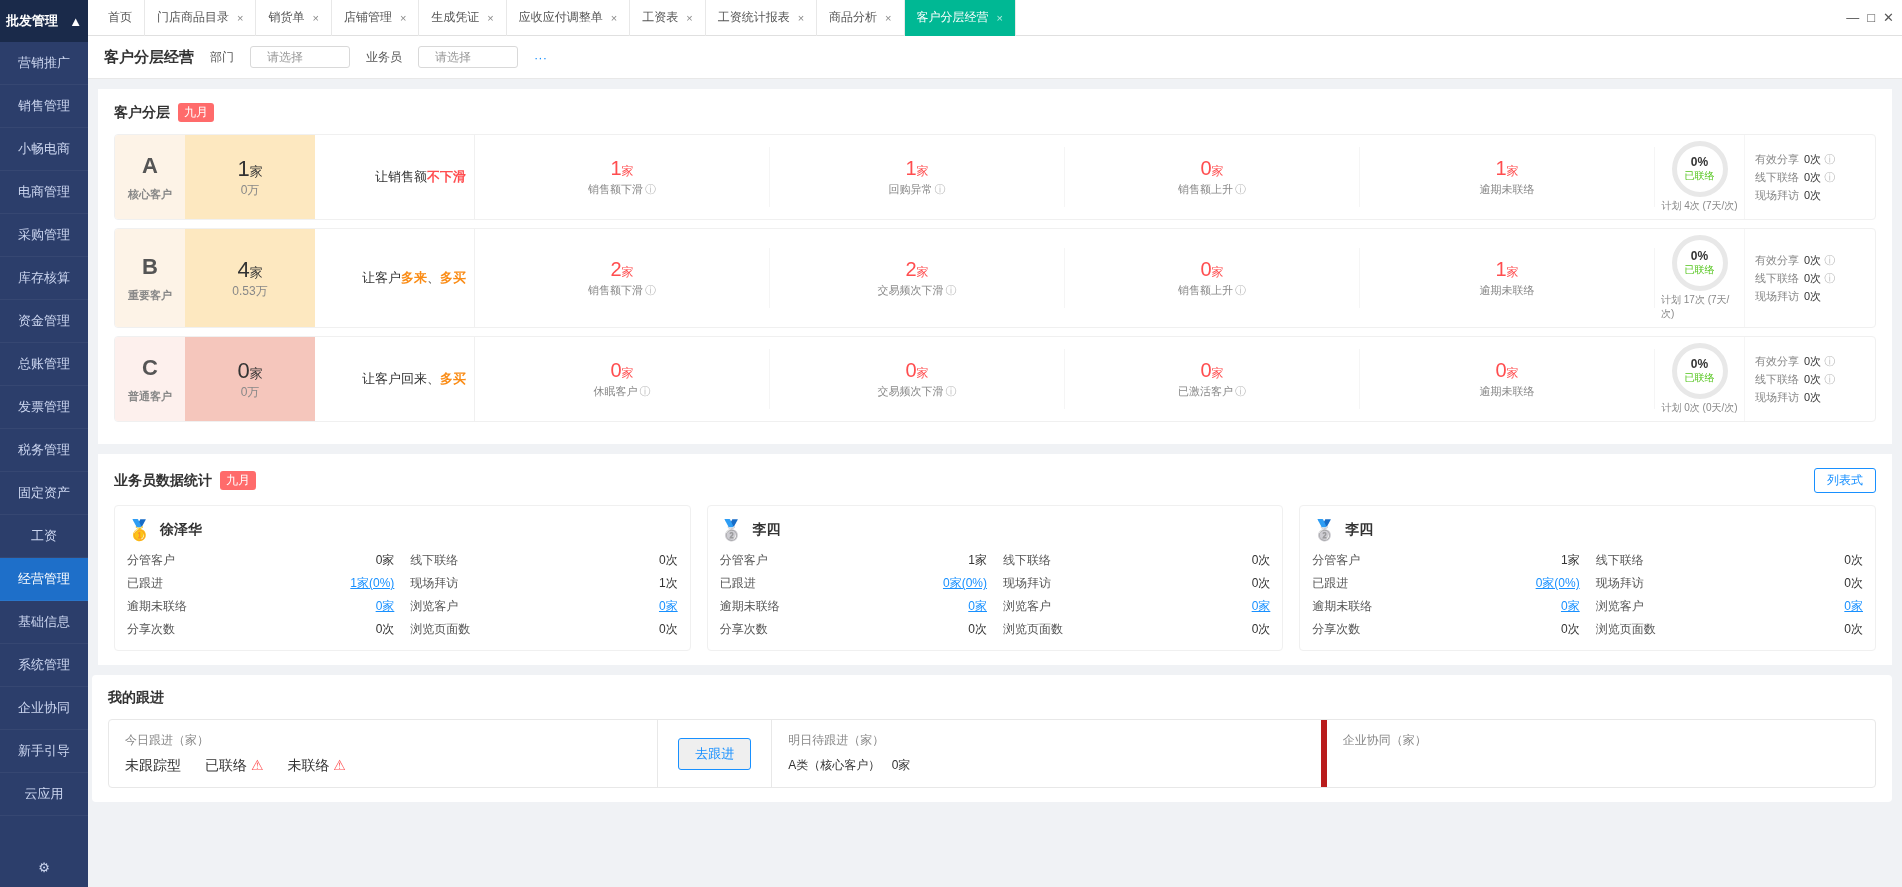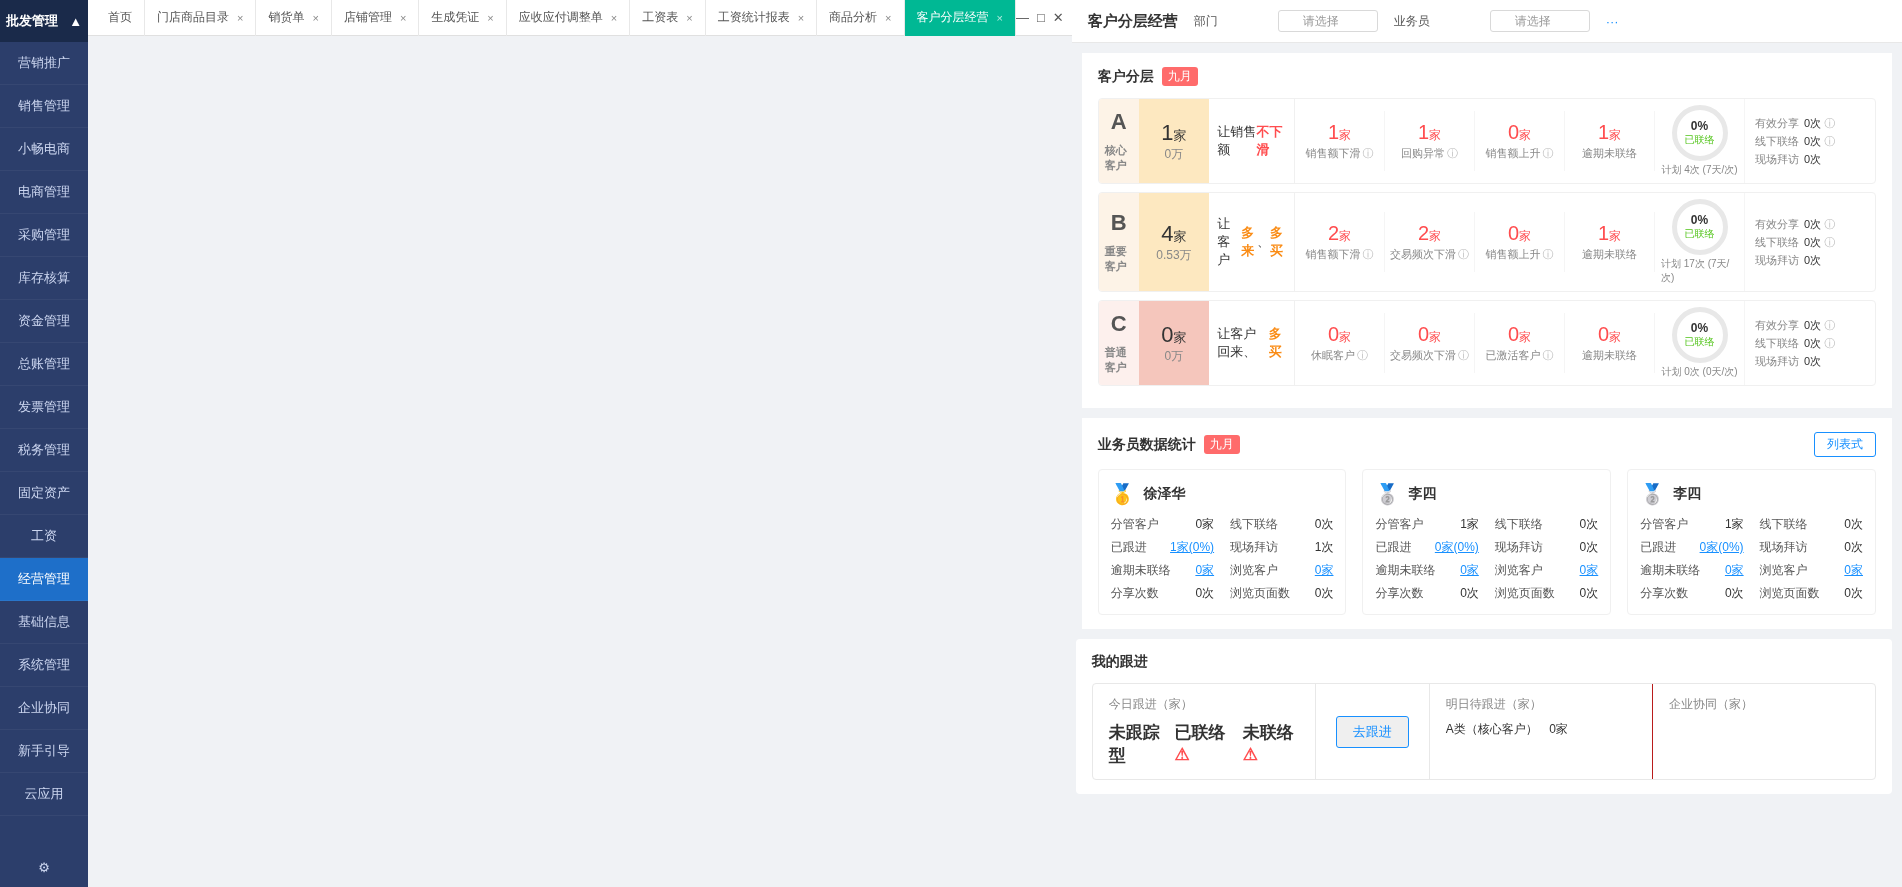--- a/index.html
+++ b/index.html
@@ -42,20 +42,21 @@
       text-align: center;
       color: #ccd6f0;
       cursor: pointer;
       margin-top: auto;
     }
 
     
     .main-area {
       flex: 1;
       display: flex;
+      flex-direction: column;
       overflow: hidden;
     }
 
     
     .tab-bar {
       background: #fff;
       display: flex;
       align-items: center;
       border-bottom: 1px solid #e0e0e0;
       height: 36px;
@@ -109,28 +110,27 @@
     }
     .page-title {
       font-size: 15px;
       font-weight: bold;
       color: #333;
     }
     .filter-label { font-size: 12px; color: #555; }
     .filter-select {
       border: 1px solid #d9d9d9;
       border-radius: 3px;
-      padding: 3px 24px 3px 24px;
+      padding: 3px 24px 3px 16px;
       font-size: 12px;
       color: #999;
       background: #fff;
       appearance: none;
       min-width: 100px;
       cursor: pointer;
-      margin-left: 44px;
     }
     .more-btn { color: #1890ff; cursor: pointer; font-size: 13px; }
 
     
     .section {
       background: #fff;
       margin: 10px;
       border-radius: 0;
       padding: 14px 16px;
     }
@@ -197,21 +197,21 @@
     .tier-c .tier-count-block { background: #f5c6bc; }
 
     .tier-count-num { font-size: 22px; color: #333; }
     .tier-count-num span { font-size: 13px; }
     .tier-count-wan { font-size: 12px; color: #888; }
 
     .tier-suggestion {
       width: 160px;
       display: flex;
       align-items: center;
-      justify-content: center;
+      justify-content: flex-end;
       font-size: 13px;
       color: #333;
       padding: 0 8px;
       border-right: 1px solid #f0f0f0;
     }
     .highlight-red { color: #ff4d4f; font-weight: bold; }
     .highlight-orange { color: #fa8c16; font-weight: bold; }
 
     .tier-metrics {
       flex: 1;
@@ -653,30 +653,30 @@
         </div>
     </div>
 
     <div class="followup-section">
       <div class="followup-header">
         <span class="followup-title">我的跟进</span>
       </div>
       <div style="display:flex;border:1px solid #e8e8e8;border-radius:4px;overflow:hidden;">
         <div style="flex:1;padding:12px 16px;border-right:1px solid #e8e8e8;">
           <div style="font-size:12px;color:#888;margin-bottom:8px;">今日跟进（家）</div>
-          <div style="display:flex;gap:12px;font-size:17px;font-weight:bold;">
+          <div style="display:flex;gap:24px;font-size:14px;">
             <span>未跟踪型</span>
             <span>已联络 <span class="warn-dot">⚠</span></span>
             <span>未联络 <span class="warn-dot">⚠</span></span>
           </div>
         </div>
         <div style="display:flex;align-items:center;justify-content:center;padding:12px 20px;border-right:1px solid #e8e8e8;">
           <button class="goto-inner">去跟进</button>
         </div>
-        <div style="flex:1;padding:12px 16px;border-right:1px solid #b91c1c;">
+        <div style="flex:1;padding:12px 16px;border-right:6px solid #b91c1c;">
           <div style="font-size:12px;color:#888;margin-bottom:8px;">明日待跟进（家）</div>
           <div style="font-size:12px;">
             <span>A类（核心客户）</span>
             <span style="margin-left:8px;">0家</span>
           </div>
         </div>
         <div style="flex:1;padding:12px 16px;">
           <div style="font-size:12px;color:#888;margin-bottom:8px;">企业协同（家）</div>
         </div>
       </div>

